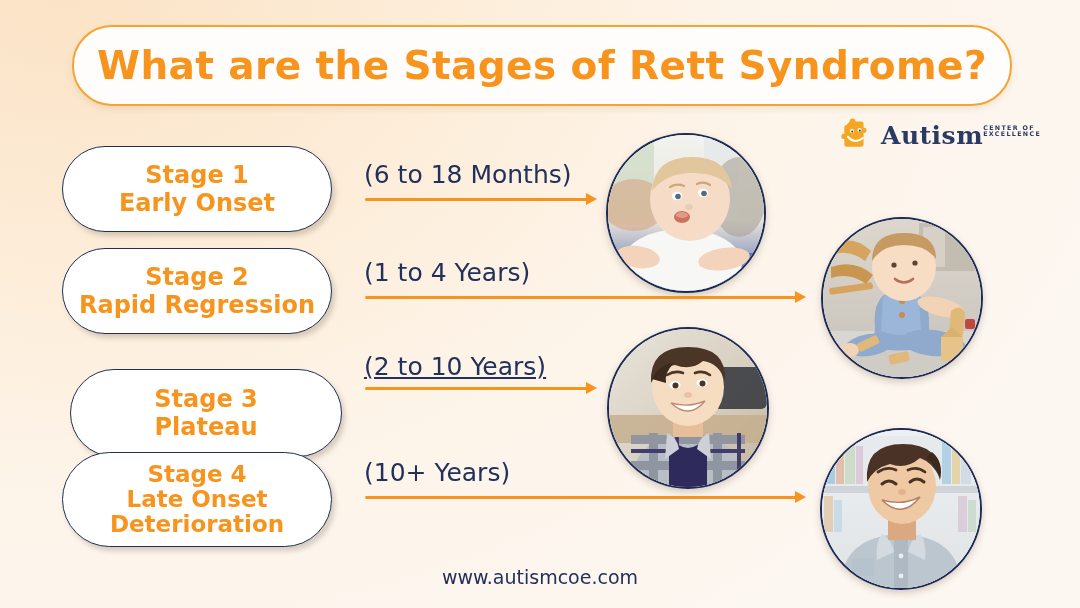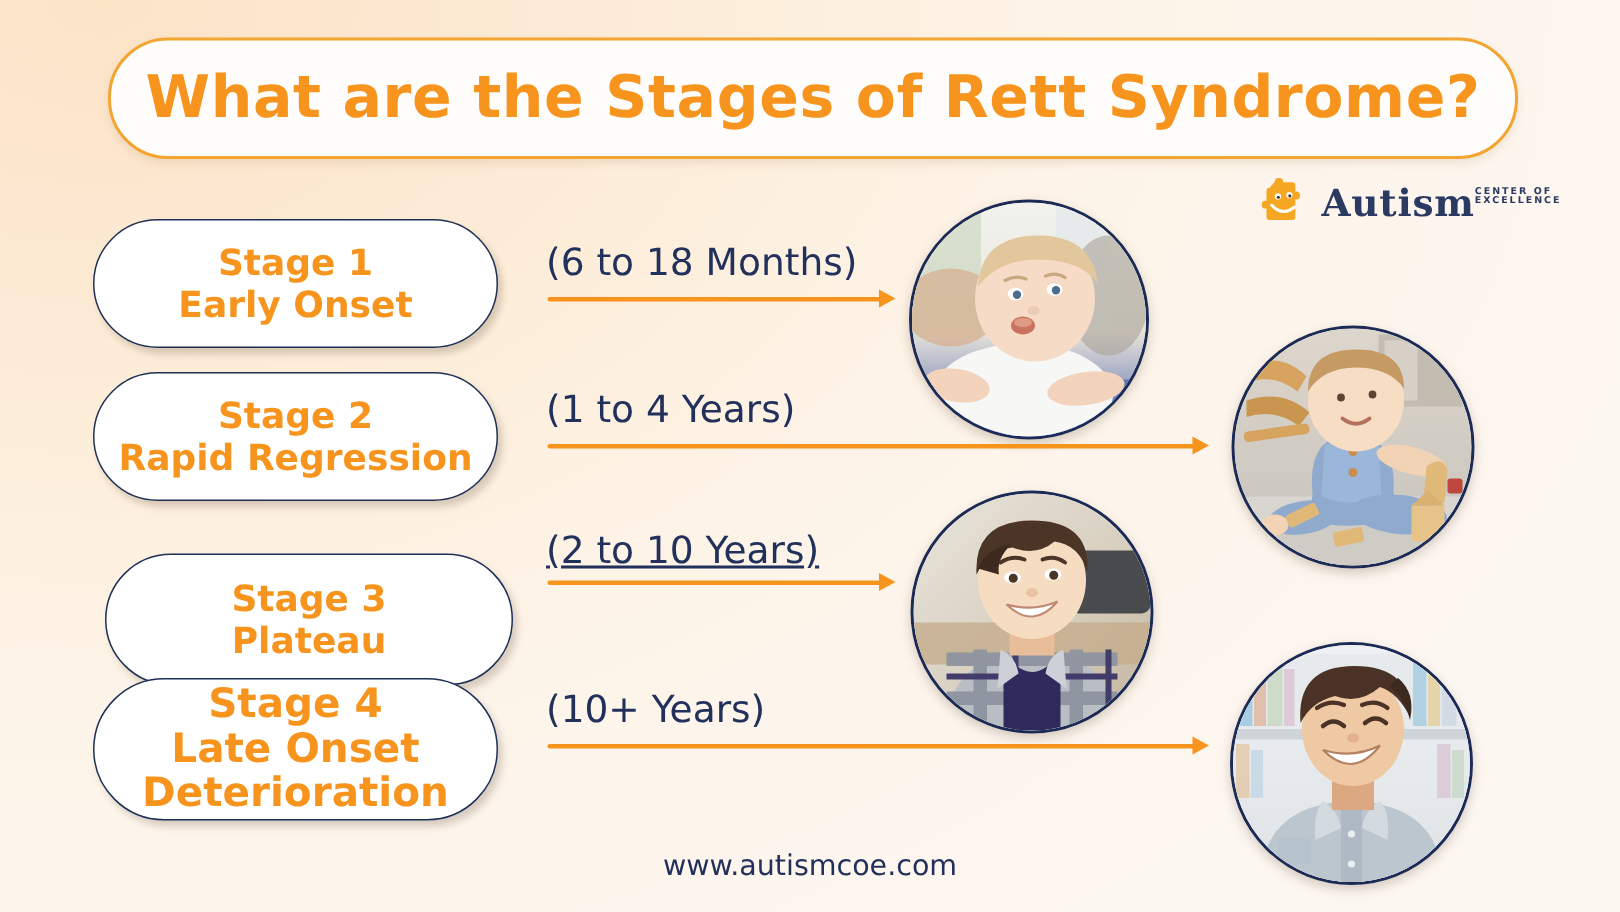--- a/index.html
+++ b/index.html
@@ -55,21 +55,21 @@
     border:1.6px solid #1f3057;
     border-radius:60px;
     box-shadow:3px 4px 5px rgba(120,100,80,.28);
     display:flex;flex-direction:column;align-items:center;justify-content:center;
     text-align:center;
   }
   .pill-line{
     color:#f7941d;font-weight:bold;white-space:nowrap;
     font-size:24px;line-height:1.18;text-align:right;
   }
-  .pill.compact .pill-line{font-size:27px;line-height:1.10;}
+  .pill.compact .pill-line{font-size:23px;line-height:1.10;}
 
   
   .age-label{
     position:absolute;color:#22315c;font-size:25px;white-space:nowrap;
     font-family:"DejaVu Sans","Liberation Sans",sans-serif;
   }
   .arrow{position:absolute;height:12px;}
   .arrow .shaft{
     position:absolute;left:0;top:5px;height:2.6px;width:calc(100% - 9px);
     background:#f7941d;border-radius:2px;

